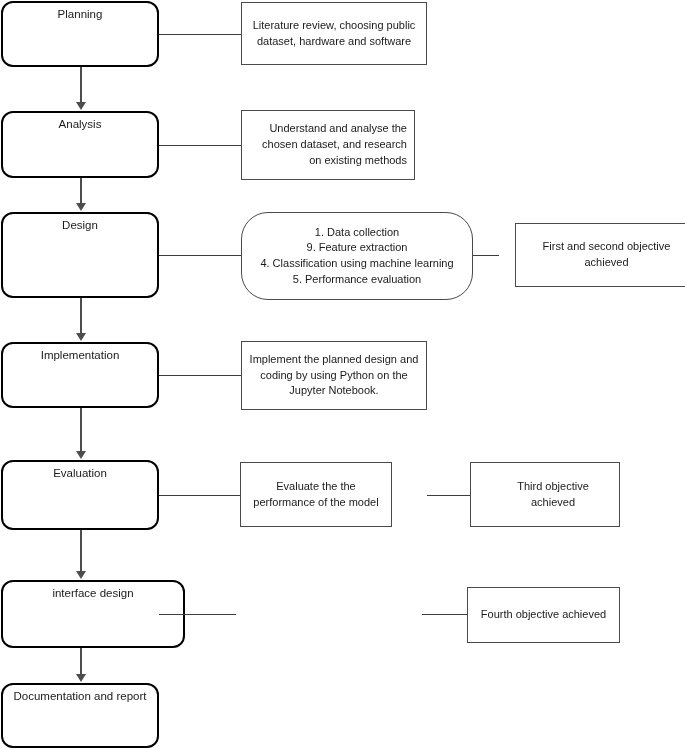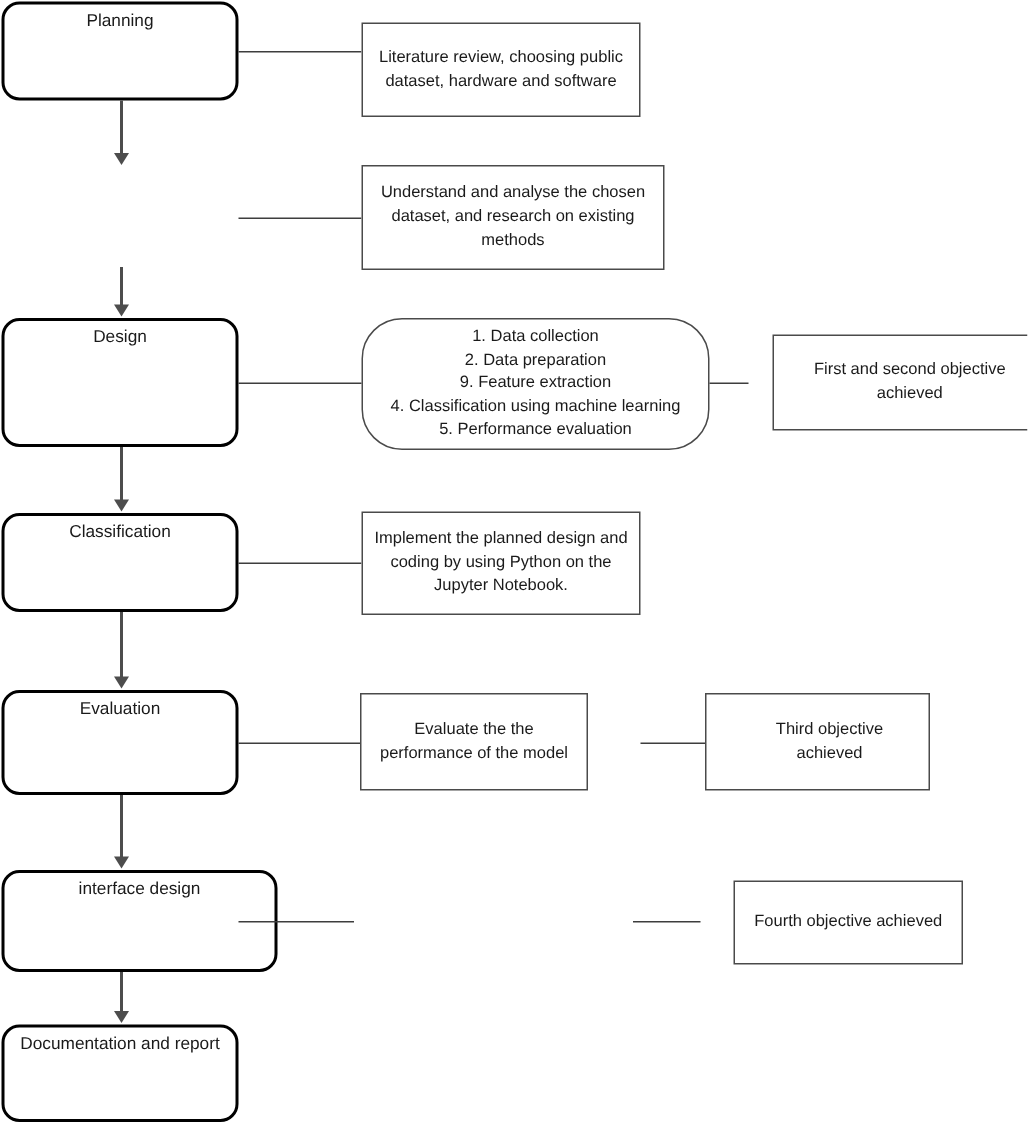--- a/index.html
+++ b/index.html
@@ -85,55 +85,57 @@
 </style>
 </head>
 <body>
 
 <div id="canvas">
 
   <div class="stage-box" style="left:1px; top:1px; width:158px; height:66px;">
     <span>Planning</span>
   </div>
   <div class="h-conn" style="left:159px; top:34px; width:82px;"></div>
-  <div class="note-box" style="left:241px; top:2px; width:186px; height:63px;margin-top:13px;">
+  <div class="note-box" style="left:241px; top:2px; width:186px; height:63px;">
     <span>Literature review, choosing public dataset, hardware and software</span>
   </div>
   <div class="v-arrow" style="left:80px; top:67px; height:36px;"></div>
   <div class="arrow-head" style="left:76px; top:102px;"></div>
 
+  <div class="stage-box" style="left:1px; top:111px; width:158px; height:67px;">
+    <span>Analysis</span>
+  </div>
   <div class="h-conn" style="left:159px; top:145px; width:82px;"></div>
-  <div class="note-box" style="left:241px; top:110px; width:202px; height:70px;">
+  <div class="note-box" style="left:241px; top:110px; width:174px; height:70px;text-align:right;">
     <span>Understand and analyse the chosen dataset, and research on existing methods</span>
   </div>
   <div class="v-arrow" style="left:80px; top:178px; height:26px;"></div>
   <div class="arrow-head" style="left:76px; top:203px;"></div>
 
   <div class="stage-box" style="left:1px; top:212px; width:158px; height:86px;">
     <span>Design</span>
   </div>
   <div class="h-conn" style="left:159px; top:255px; width:82px;"></div>
   <div class="note-box align-center-list" style="left:241px; top:212px; width:232px; height:88px;">
     <ul class="note-list">
       <li>1. Data collection</li>
-      <li>2. Data preparation</li>
       <li>9. Feature extraction</li>
       <li>4. Classification using machine learning</li>
       <li>5. Performance evaluation</li>
     </ul>
   </div>
   <div class="h-conn" style="left:473px; top:255px; width:26px;"></div>
   <div class="note-box" style="left:515px; top:223px; width:183px; height:64px;">
     <span>First and second objective achieved</span>
   </div>
   <div class="v-arrow" style="left:80px; top:298px; height:36px;"></div>
   <div class="arrow-head" style="left:76px; top:333px;"></div>
 
   <div class="stage-box" style="left:1px; top:342px; width:158px; height:66px;">
-    <span>Classification</span>
+    <span>Implementation</span>
   </div>
   <div class="h-conn" style="left:159px; top:375px; width:82px;"></div>
   <div class="note-box" style="left:241px; top:341px; width:186px; height:69px;">
     <span>Implement the planned design and coding by using Python on the Jupyter Notebook.</span>
   </div>
   <div class="v-arrow" style="left:80px; top:408px; height:44px;"></div>
   <div class="arrow-head" style="left:76px; top:451px;"></div>
 
   <div class="stage-box" style="left:1px; top:460px; width:158px; height:70px;">
     <span>Evaluation</span>
@@ -147,21 +149,21 @@
     <span>Third objective achieved</span>
   </div>
   <div class="v-arrow" style="left:80px; top:530px; height:42px;"></div>
   <div class="arrow-head" style="left:76px; top:571px;"></div>
 
   <div class="stage-box" style="left:1px; top:580px; width:184px; height:68px;">
     <span>interface design</span>
   </div>
   <div class="h-conn" style="left:159px; top:614px; width:77px;"></div>
   <div class="h-conn" style="left:422px; top:614px; width:45px;"></div>
-  <div class="note-box" style="left:467px; top:587px; width:153px; height:56px;margin-left:22px;">
+  <div class="note-box" style="left:467px; top:587px; width:153px; height:56px;">
     <span>Fourth objective achieved</span>
   </div>
   <div class="v-arrow" style="left:80px; top:648px; height:27px;"></div>
   <div class="arrow-head" style="left:76px; top:674px;"></div>
 
   <div class="stage-box" style="left:1px; top:683px; width:158px; height:65px;">
     <span>Documentation and report</span>
   </div>
 
 </div>

